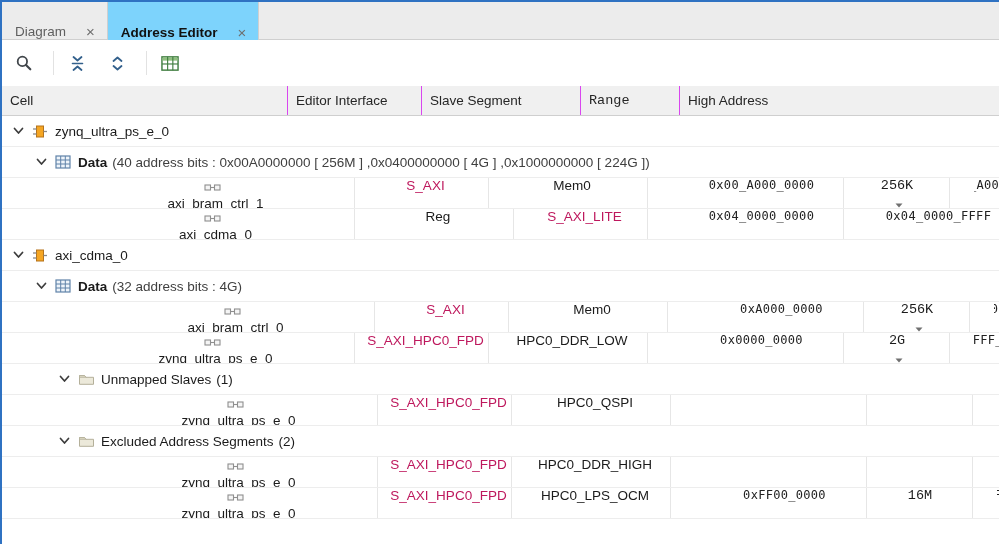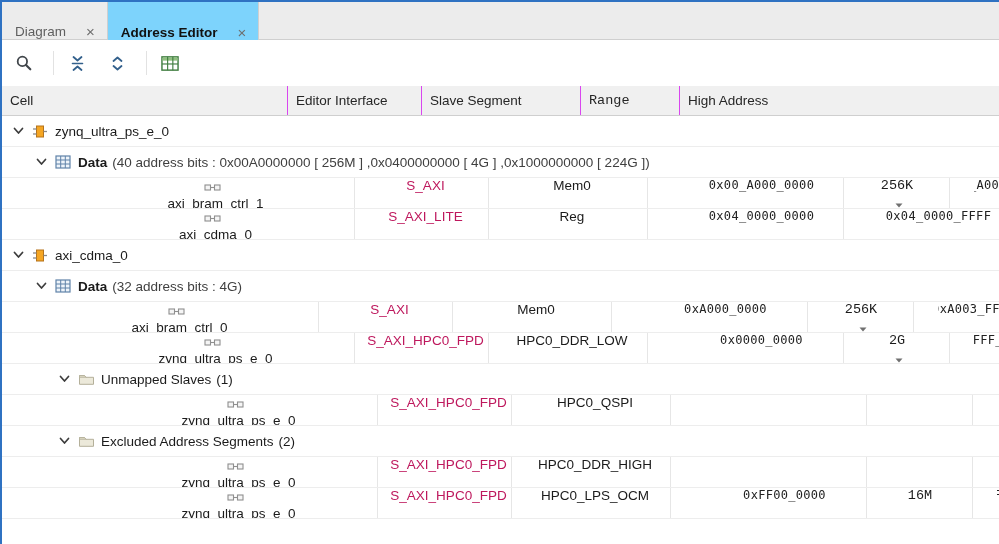--- a/index.html
+++ b/index.html
@@ -191,25 +191,25 @@
         <div class="cell c0" style="padding-left: 75px;">
           <span class="icon">
             <svg width="17" height="11" viewBox="0 0 17 11">
               <rect x="1" y="3" width="5.5" height="5" fill="#f5f5f5" stroke="#8f8f8f" stroke-width="1.1"></rect>
               <rect x="10.5" y="3" width="5.5" height="5" fill="#f5f5f5" stroke="#8f8f8f" stroke-width="1.1"></rect>
               <line x1="6.5" y1="5.5" x2="10.5" y2="5.5" stroke="#8f8f8f" stroke-width="1.1"></line>
             </svg>
           </span>
           <span class="lab">axi_cdma_0</span>
         </div>
+        <div class="cell c2">
+          <span class="lab">Reg</span>
+        </div>
         <div class="cell c1">
           <span class="link">S_AXI_LITE</span>
-        </div>
-        <div class="cell c2">
-          <span class="lab">Reg</span>
         </div>
         <div class="cell c3 mono">
           <span>0x04_0000_0000</span>
         </div>
         <div class="cell c5 mono">
           <span>0x04_0000_FFFF</span>
         </div>
       </div>
       <div class="row group">
         <div class="cell tree-cell" style="padding-left: 8px;">
@@ -243,21 +243,21 @@
               <line x1="1" y1="9" x2="15" y2="9" stroke="#5f82a8" stroke-width="1"></line>
               <line x1="5.7" y1="1" x2="5.7" y2="13" stroke="#5f82a8" stroke-width="1"></line>
               <line x1="10.3" y1="1" x2="10.3" y2="13" stroke="#5f82a8" stroke-width="1"></line>
             </svg>
           </span>
           <span class="lab bold">Data</span>
           <span class="suffix">(32 address bits : 4G)</span>
         </div>
       </div>
       <div class="row leaf">
-        <div class="cell c0" style="padding-left: 39px;">
+        <div class="cell c0" style="padding-left: 82px; margin-left: 13px;">
           <span class="icon">
             <svg width="17" height="11" viewBox="0 0 17 11">
               <rect x="1" y="3" width="5.5" height="5" fill="#f5f5f5" stroke="#8f8f8f" stroke-width="1.1"></rect>
               <rect x="10.5" y="3" width="5.5" height="5" fill="#f5f5f5" stroke="#8f8f8f" stroke-width="1.1"></rect>
               <line x1="6.5" y1="5.5" x2="10.5" y2="5.5" stroke="#8f8f8f" stroke-width="1.1"></line>
             </svg>
           </span>
           <span class="lab">axi_bram_ctrl_0</span>
         </div>
         <div class="cell c1">

